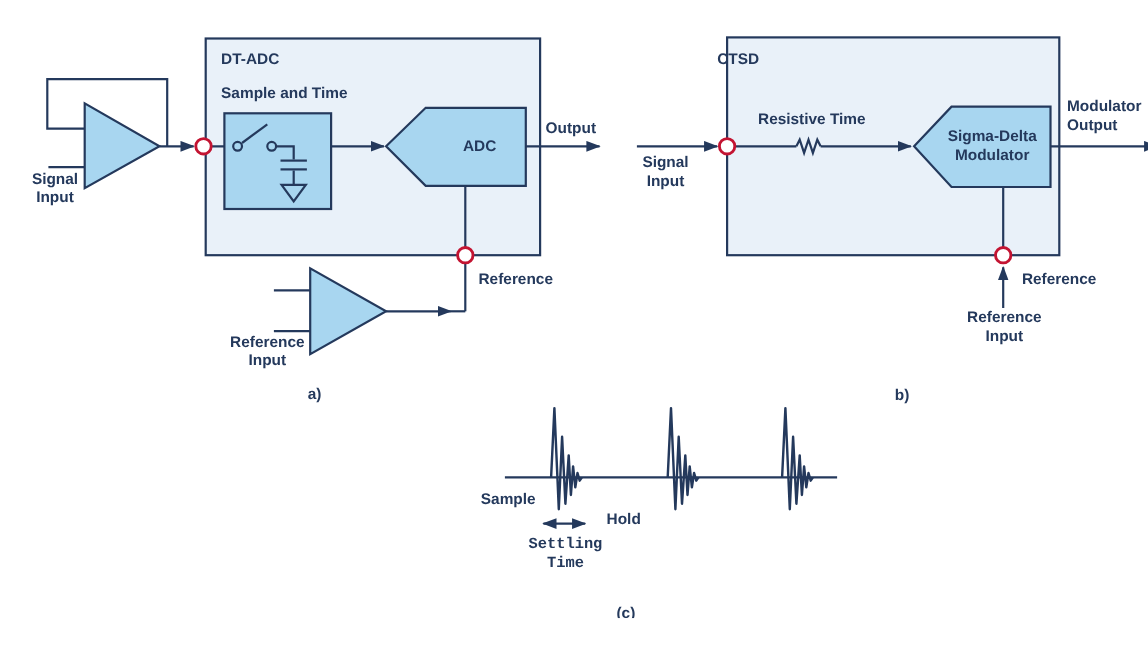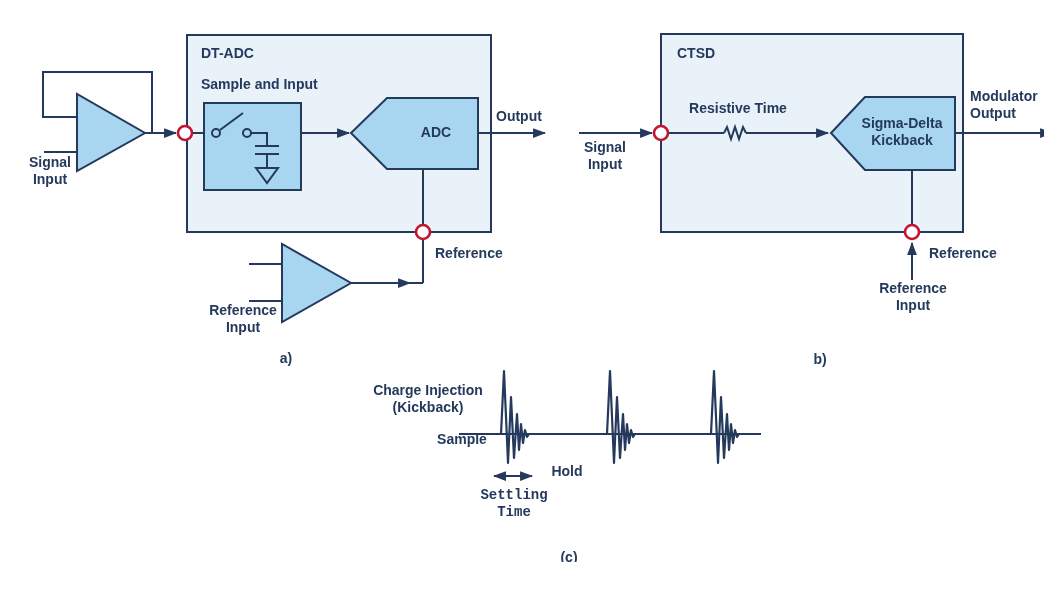--- a/index.html
+++ b/index.html
@@ -110,44 +110,42 @@
           <use href="#burst"></use>
         </g>
       <g transform="translate(687,434)">
           <use href="#burst"></use>
         </g>
       <line x1="470" y1="476" x2="508" y2="476" class="wire" marker-start="url(#arr)" marker-end="url(#arr)"></line>
     </g>
   </svg>
 
   <div class="lbl" style="left:177px; top:45px;">DT-ADC</div>
-  <div class="lbl" style="left:177px; top:76px;">Sample and Input</div>
+  <div class="lbl" style="left:177px; top:76px;">Sample and Time</div>
   <div class="lbl ctr" style="left:412px; top:124px;">ADC</div>
   <div class="lbl" style="left:472px; top:108px;">Output</div>
   <div class="lbl ctr" style="left:26px; top:154px;">Signal
 Input</div>
   <div class="lbl" style="left:411px; top:245px;">Reference</div>
   <div class="lbl ctr" style="left:219px; top:302px;">Reference
 Input</div>
   <div class="lbl ctr" style="left:262px; top:350px;">a)</div>
 
-  <div class="lbl" style="left:653px; top:45px;">CTSD</div>
+  <div class="lbl" style="left:628px; top:45px;">CTSD</div>
   <div class="lbl ctr" style="left:581px; top:139px;">Signal
 Input</div>
   <div class="lbl ctr" style="left:714px; top:100px;">Resistive Time</div>
   <div class="lbl ctr" style="left:878px; top:115px;">Sigma-Delta
-Kickback</div>
+Modulator</div>
   <div class="lbl" style="left:946px; top:88px;">Modulator
 Output</div>
   <div class="lbl" style="left:905px; top:245px;">Reference</div>
   <div class="lbl ctr" style="left:889px; top:280px;">Reference
 Input</div>
   <div class="lbl ctr" style="left:796px; top:351px;">b)</div>
 
-  <div class="lbl ctr" style="left:404px; top:382px;">Charge Injection
-(Kickback)</div>
-  <div class="lbl ctr" style="left:438px; top:431px;text-align:right;">Sample</div>
+  <div class="lbl ctr" style="left:438px; top:445px;text-align:right;">Sample</div>
   <div class="lbl ctr" style="left:543px; top:463px;">Hold</div>
   <div class="lbl ctr" style="left:490px; top:487px;font-family:Liberation Mono, monospace;">Settling
 Time</div>
   <div class="lbl ctr" style="left:545px; top:549px;">(c)</div>
 
 </div>
 
 </body></html>

